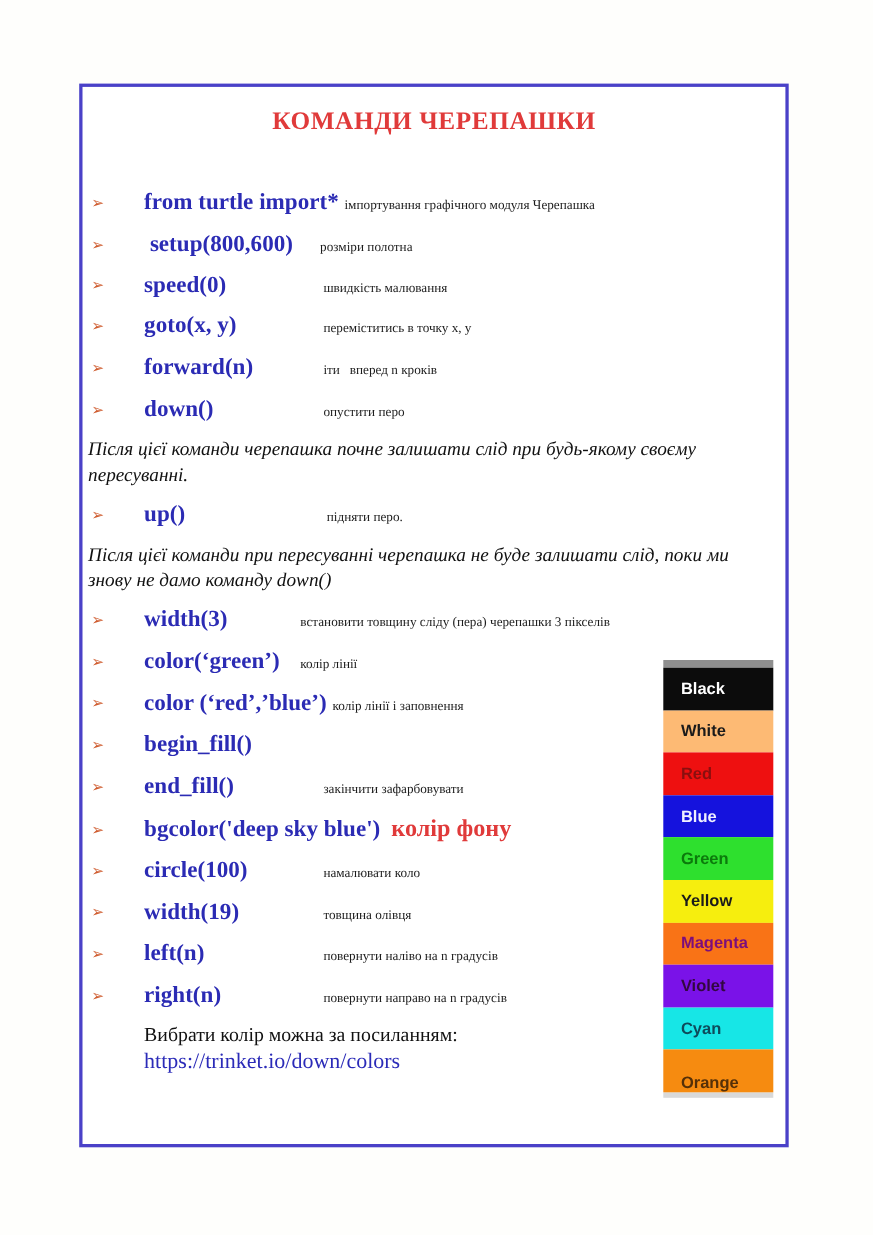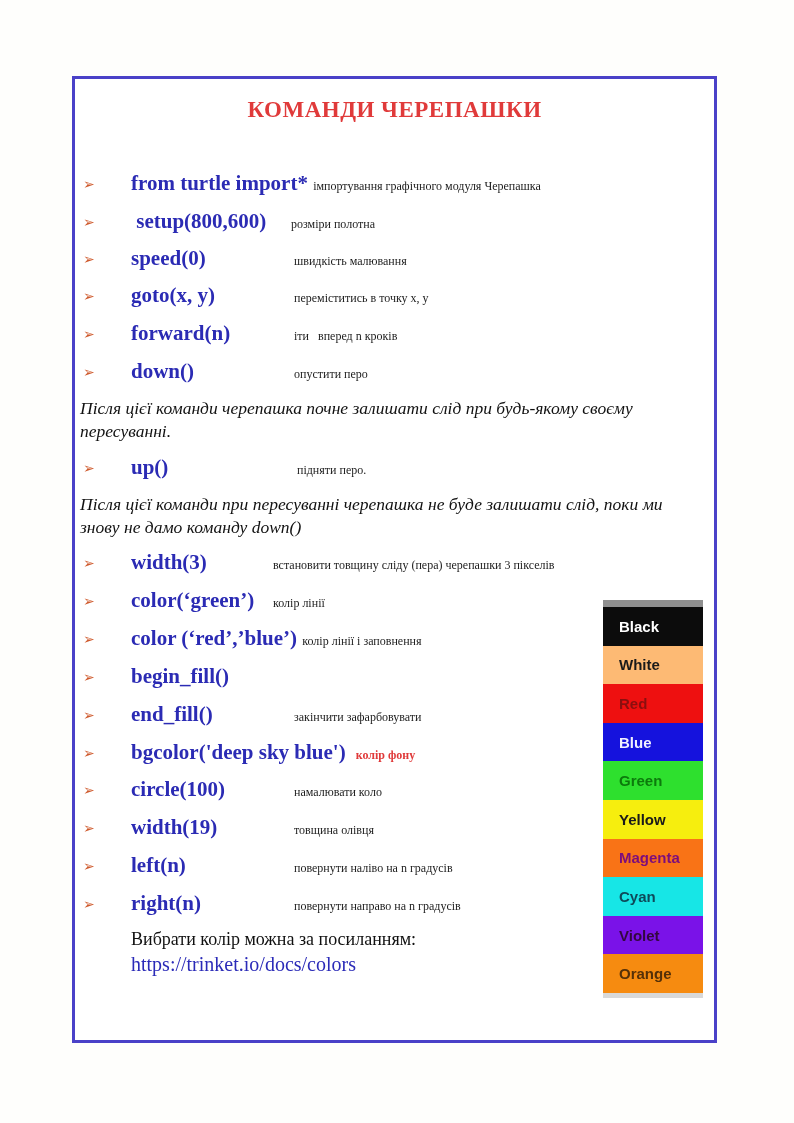--- a/index.html
+++ b/index.html
@@ -25,21 +25,21 @@
     width:48px; flex:none; color:#cf5b2e; font-size:14px;
     font-family:"DejaVu Sans", sans-serif; transform:translateY(-1px);
   }
   .cmd {
     color:#2b2bb4; font-weight:bold; font-size:21px; min-width:160px;
     white-space:pre; flex:none;
   }
   .desc { font-size:12px; color:#1c1c1c; white-space:pre-wrap; }
   .row.lg .cmd { font-size:21px; }
   .row.lg { margin-bottom:12px; }
-  .desc-red { color:#e03a3a; font-weight:bold; font-size:12px; padding-left:10px; }
+  .desc-red { color:#e03a3a; font-weight:bold; font-size:22px; padding-left:10px; }
   .note {
     font-style:italic; font-size:17.5px; line-height:1.33; color:#111;
     margin:0 10px 11px 5px;
   }
   .color-chart {
     position:absolute; left:528px; top:484px; width:100px;
     border-top:7px solid #8f8f8f; border-bottom:5px solid #d9d9d9;
     background:#fff;
     margin-top:37px;
   }
@@ -161,21 +161,21 @@
       </div>
 
       <div class="row">
         <span class="bullet">➢</span>
         <span class="cmd">right(n)</span>
         <span class="desc"> повернути направо на n градусів</span>
       </div>
 
       <div class="footer">
         <div class="footer-text">Вибрати колір можна за посиланням:</div>
-        <a class="footer-link" href="#">https://trinket.io/docs/colors</a>
+        <a class="footer-link" href="#">https://trinket.io/down/colors</a>
       </div>
 
     </div>
 
     <div class="color-chart">
       <div class="swatch" style="background-color: rgb(12, 12, 12);">
         <span class="swatch-label" style="color: rgb(255, 255, 255);">Black</span>
       </div>
       <div class="swatch" style="background-color: #fdba74;">
         <span class="swatch-label" style="color: rgb(26, 26, 26);">White</span>
@@ -188,25 +188,25 @@
       </div>
       <div class="swatch" style="background-color: rgb(46, 224, 46);">
         <span class="swatch-label" style="color: rgb(12, 122, 12);">Green</span>
       </div>
       <div class="swatch" style="background-color: rgb(246, 238, 14);">
         <span class="swatch-label" style="color: rgb(26, 26, 26);">Yellow</span>
       </div>
       <div class="swatch" style="background-color: #f97316; text-align: center;">
         <span class="swatch-label" style="color: rgb(124, 13, 124);">Magenta</span>
       </div>
+      <div class="swatch" style="background-color: rgb(122, 18, 232);">
+        <span class="swatch-label" style="color: rgb(50, 8, 63);">Violet</span>
+      </div>
       <div class="swatch" style="background-color: rgb(23, 230, 230);">
         <span class="swatch-label" style="color: rgb(14, 74, 90);">Cyan</span>
       </div>
-      <div class="swatch" style="background-color: rgb(122, 18, 232);">
-        <span class="swatch-label" style="color: rgb(50, 8, 63);">Violet</span>
-      </div>
-      <div class="swatch" style="background-color: rgb(246, 139, 16);">
+      <div class="swatch" style="background-color: rgb(246, 139, 16); align-items: flex-end;">
         <span class="swatch-label" style="color: rgb(85, 48, 8);">Orange</span>
       </div>
     </div>
 
   </div>
 </div>
 
 </body></html>

